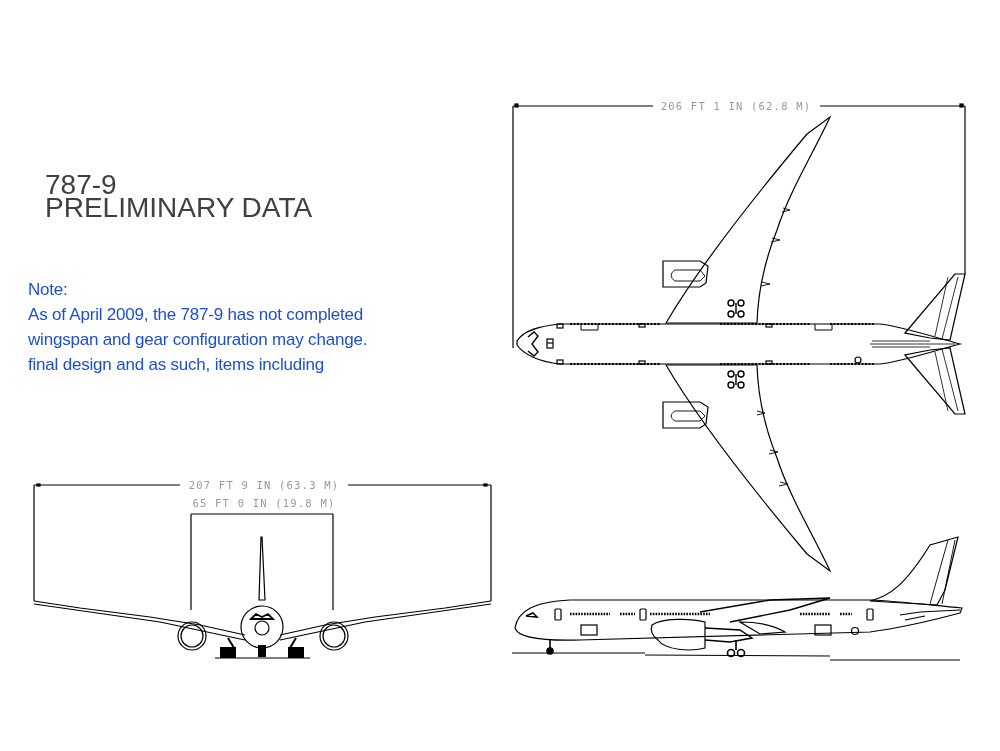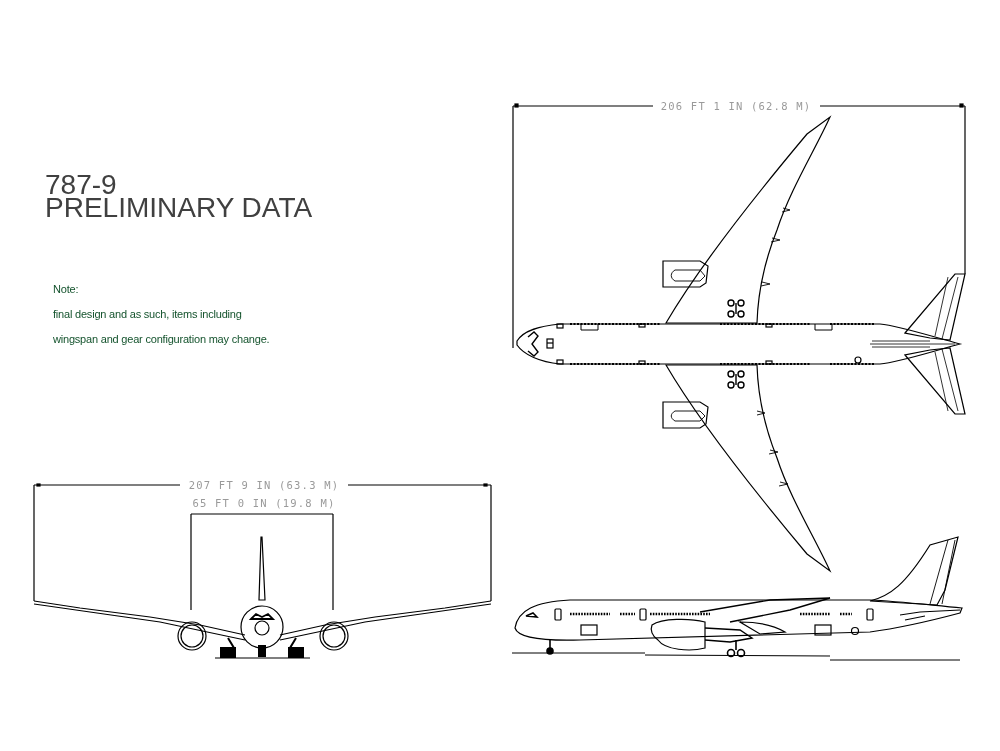--- a/index.html
+++ b/index.html
@@ -1,34 +1,35 @@
 <!DOCTYPE html>
 <html><head>
 <meta charset="utf-8">
 <style>
   html, body { margin: 0; padding: 0; background: #ffffff; }
   body { width: 1000px; height: 751px; position: relative; overflow: hidden; font-family: "Liberation Sans", sans-serif; }
   .title { position: absolute; left: 45px; color: #404040; font-size: 28px; line-height: 26px; font-family: "Liberation Sans", sans-serif; }
   .title-model { top: 172px; }
   .title-sub { top: 195px; }
-  .note { position: absolute; left: 53px; top: 277px; width: 440px; color: #14532d; font-size: 11px; line-height: 25px; font-family: "Liberation Sans", sans-serif; letter-spacing: -0.2px; }
+  .note { position: absolute; left: 28px; top: 277px; width: 440px; color: #1d4ed8; font-size: 17px; line-height: 25px; font-family: "Liberation Sans", sans-serif; letter-spacing: -0.2px; }
   .note-line { display: block; white-space: nowrap; }
   svg.drawing { position: absolute; left: 0; top: 0; }
   .dimtext { font-family: "DejaVu Sans Mono", monospace; font-size: 10.5px; fill: #9a9a9a; letter-spacing: 1.2px; }
 </style>
 </head>
 <body>
 
 <div class="title title-model">787-9</div>
 <div class="title title-sub">PRELIMINARY DATA</div>
 
 <div class="note">
   <span class="note-line">Note:</span>
+  <span class="note-line">As of April 2009, the 787-9 has not completed</span>
+  <span class="note-line">wingspan and gear configuration may change.</span>
   <span class="note-line">final design and as such, items including</span>
-  <span class="note-line">wingspan and gear configuration may change.</span>
 </div>
 
 <svg class="drawing" width="1000" height="751" viewBox="0 0 1000 751">
 
   <g fill="none" stroke="#000" stroke-width="1.2">
 
     <g>
       <line x1="513" y1="106" x2="653" y2="106"></line>
       <line x1="820" y1="106" x2="965" y2="106"></line>
       <line x1="513" y1="106" x2="513" y2="348"></line>

